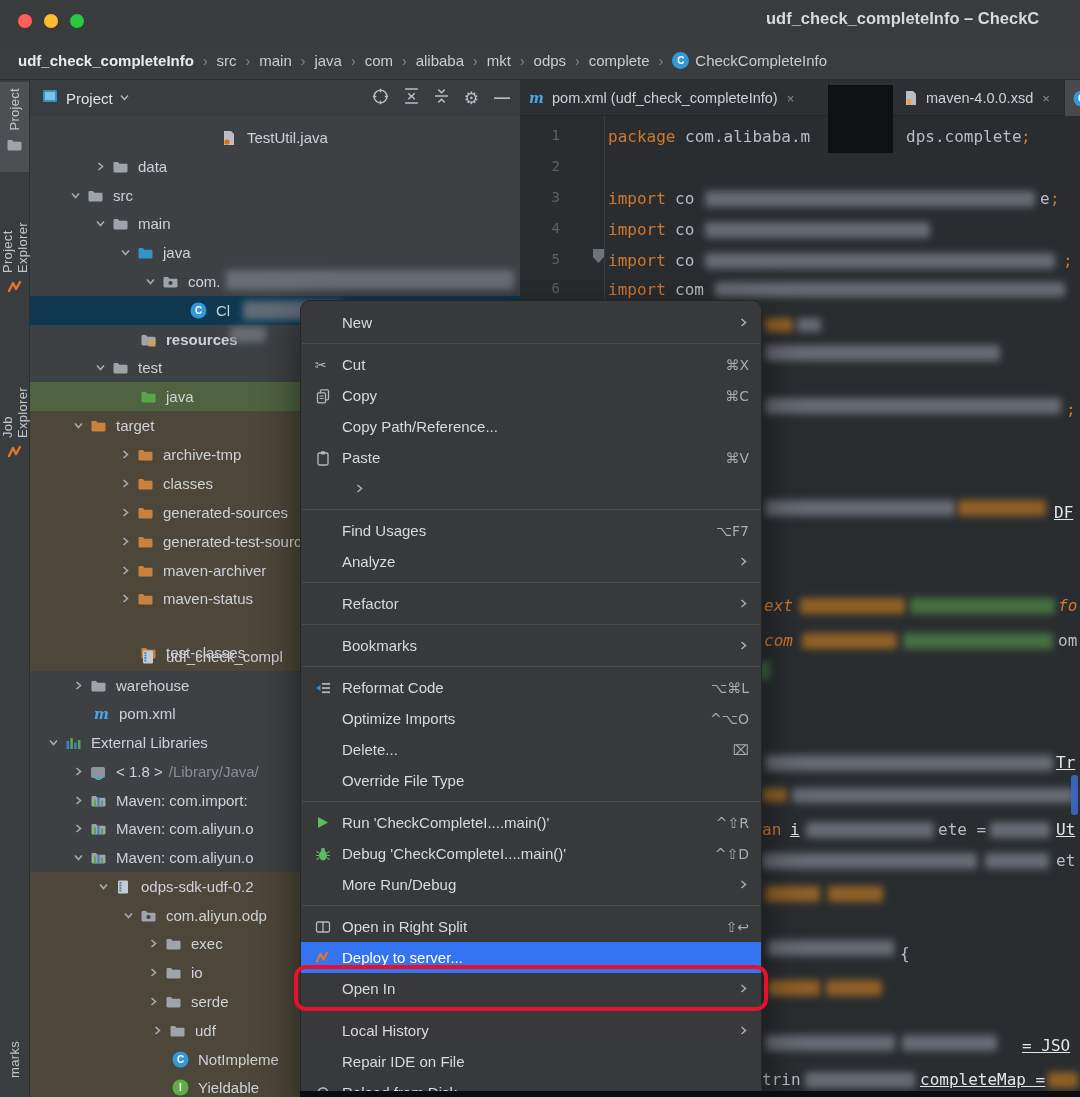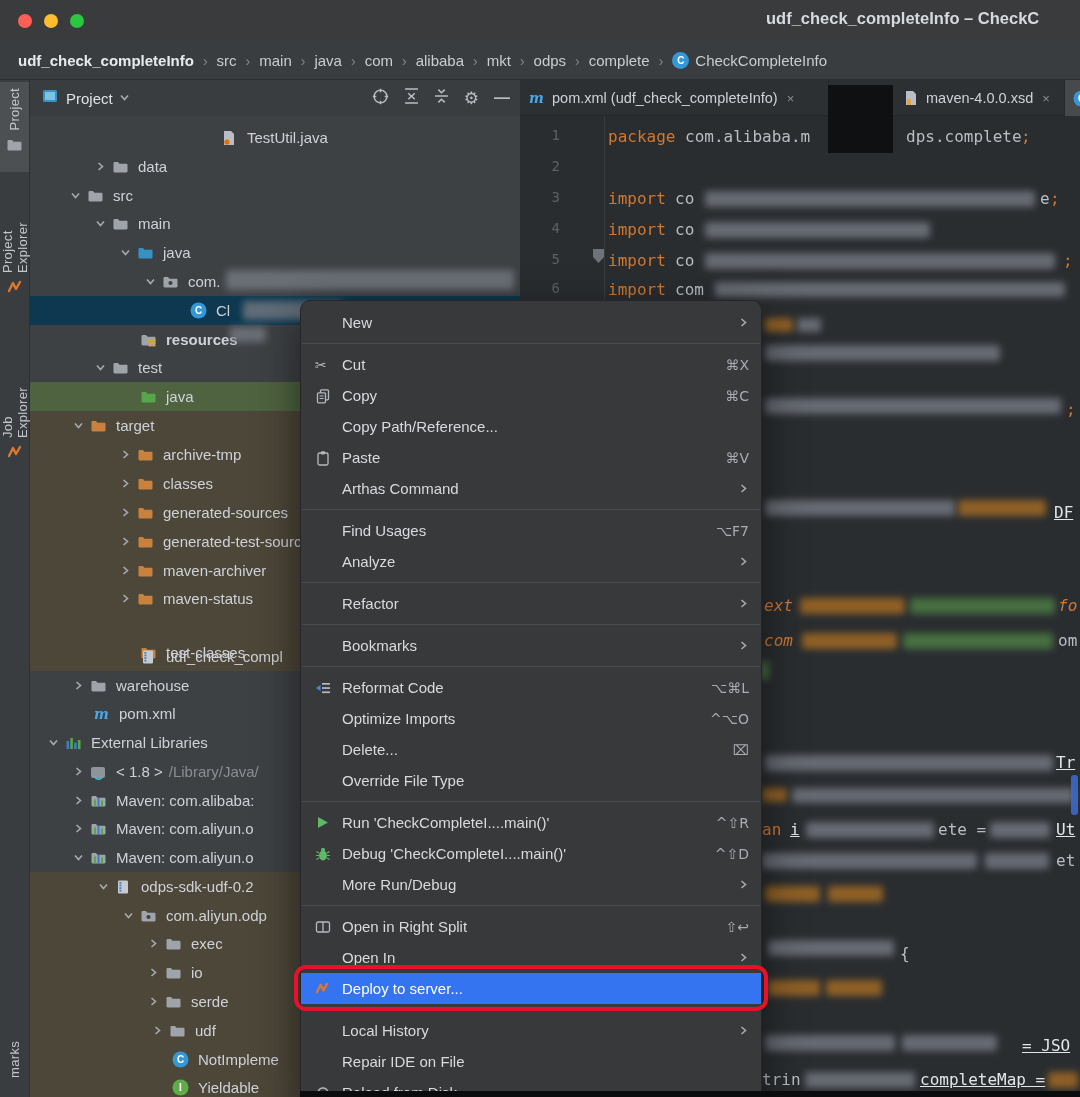--- a/index.html
+++ b/index.html
@@ -454,21 +454,21 @@
             </svg>
           </span>
           <span class="ticon">
             <svg width="17" height="16" viewBox="0 0 16 16">
               <path d="M1 4.2 C1 3.5 1.55 3 2.2 3 H5.4 L7 4.8 H13.8 C14.5 4.8 15 5.3 15 6 V12.2 C15 12.9 14.5 13.4 13.8 13.4 H2.2 C1.55 13.4 1 12.9 1 12.2 Z" fill="#9fa4ab"></path>
               <rect x="3.5" y="6.5" width="2" height="6.9" fill="#57a64a"></rect>
               <rect x="7" y="5" width="2" height="8.4" fill="#3b7fc4"></rect>
               <rect x="10.5" y="7.5" width="2" height="5.9" fill="#57a64a"></rect>
             </svg>
           </span>
-          <span class="tlabel">Maven: com.alibaba:</span>
+          <span class="tlabel">Maven: com.import:</span>
         </div>
         <div class="trow" style="top: 734px; padding-left: 36px;">
           <span class="chev">
             <svg width="11" height="11" viewBox="0 0 11 11">
               <polyline points="3.5,2 7.5,5.5 3.5,9" fill="none" stroke="#a6abb2" stroke-width="1.6"></polyline>
             </svg>
           </span>
           <span class="ticon">
             <svg width="17" height="16" viewBox="0 0 16 16">
               <path d="M1 4.2 C1 3.5 1.55 3 2.2 3 H5.4 L7 4.8 H13.8 C14.5 4.8 15 5.3 15 6 V12.2 C15 12.9 14.5 13.4 13.8 13.4 H2.2 C1.55 13.4 1 12.9 1 12.2 Z" fill="#9fa4ab"></path>
@@ -752,21 +752,20 @@
           <svg width="16" height="16" viewBox="0 0 16 16">
             <rect x="3" y="3" width="10" height="12" rx="1.5" fill="none" stroke="#b6bac0" stroke-width="1.3"></rect>
             <rect x="6" y="1.2" width="4" height="3.2" rx="0.8" fill="#b6bac0"></rect>
           </svg>
         </span>
         <span class="ml">Paste</span>
         <span class="ms">⌘V</span>
       </div>
       <div class="mitem">
         <span class="mi"></span>
-        <span class="ml">Arthas Command</span>
         <span class="ma">
           <svg width="11" height="11" viewBox="0 0 11 11">
             <polyline points="3.5,2 7.5,5.5 3.5,9" fill="none" stroke="#a6abb2" stroke-width="1.6"></polyline>
           </svg>
         </span>
       </div>
       <div class="msep"></div>
       <div class="mitem">
         <span class="mi"></span>
         <span class="ml">Find Usages</span>
@@ -862,36 +861,36 @@
       <div class="mitem">
         <span class="mi">
           <svg width="16" height="16" viewBox="0 0 16 16">
             <rect x="1.5" y="3" width="13" height="10" rx="1.5" fill="none" stroke="#b6bac0" stroke-width="1.3"></rect>
             <line x1="8" y1="3" x2="8" y2="13" stroke="#b6bac0" stroke-width="1.3"></line>
           </svg>
         </span>
         <span class="ml">Open in Right Split</span>
         <span class="ms">⇧↩</span>
       </div>
+      <div class="mitem hl">
+        <span class="mi">
+          <svg width="15" height="15" viewBox="0 0 16 16">
+            <polyline points="2,12 6,4 9,10 13,3" fill="none" stroke="#e0762e" stroke-width="2.4" stroke-linecap="round" stroke-linejoin="round"></polyline>
+          </svg>
+        </span>
+        <span class="ml">Deploy to server...</span>
+      </div>
       <div class="mitem">
         <span class="mi"></span>
         <span class="ml">Open In</span>
         <span class="ma">
           <svg width="11" height="11" viewBox="0 0 11 11">
             <polyline points="3.5,2 7.5,5.5 3.5,9" fill="none" stroke="#a6abb2" stroke-width="1.6"></polyline>
           </svg>
         </span>
-      </div>
-      <div class="mitem hl">
-        <span class="mi">
-          <svg width="15" height="15" viewBox="0 0 16 16">
-            <polyline points="2,12 6,4 9,10 13,3" fill="none" stroke="#e0762e" stroke-width="2.4" stroke-linecap="round" stroke-linejoin="round"></polyline>
-          </svg>
-        </span>
-        <span class="ml">Deploy to server...</span>
       </div>
       <div class="msep"></div>
       <div class="mitem">
         <span class="mi"></span>
         <span class="ml">Local History</span>
         <span class="ma">
           <svg width="11" height="11" viewBox="0 0 11 11">
             <polyline points="3.5,2 7.5,5.5 3.5,9" fill="none" stroke="#a6abb2" stroke-width="1.6"></polyline>
           </svg>
         </span>

